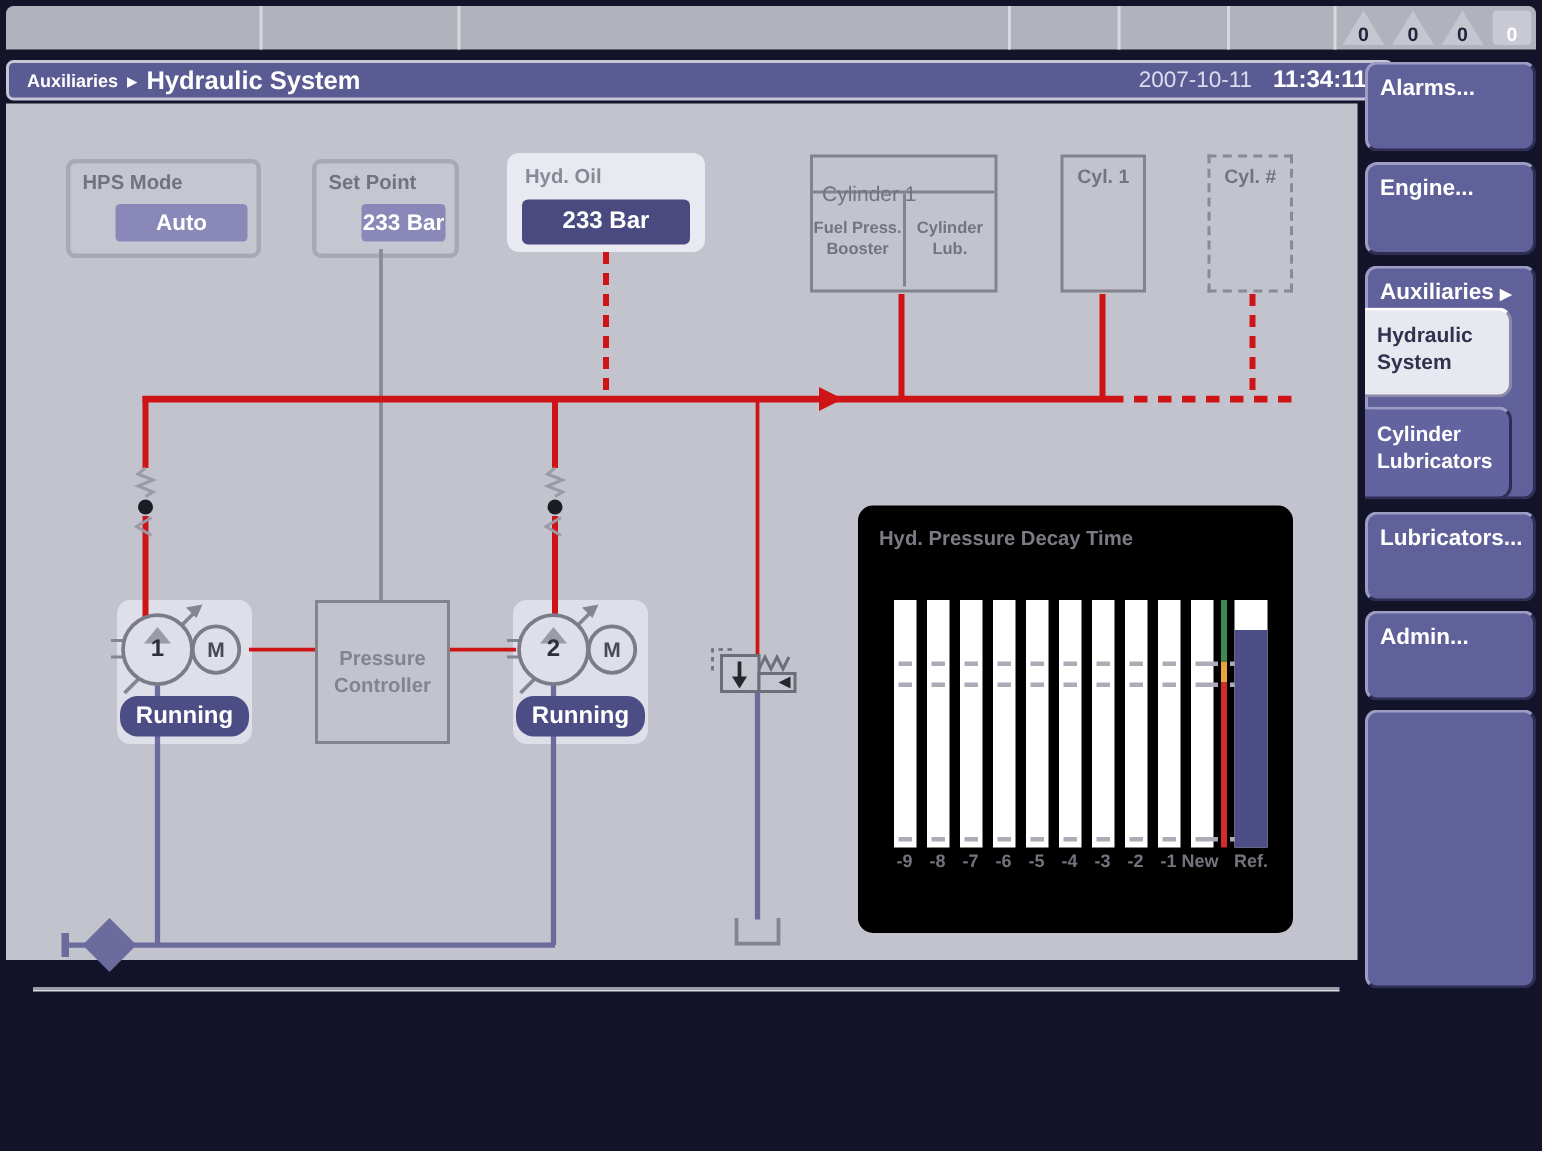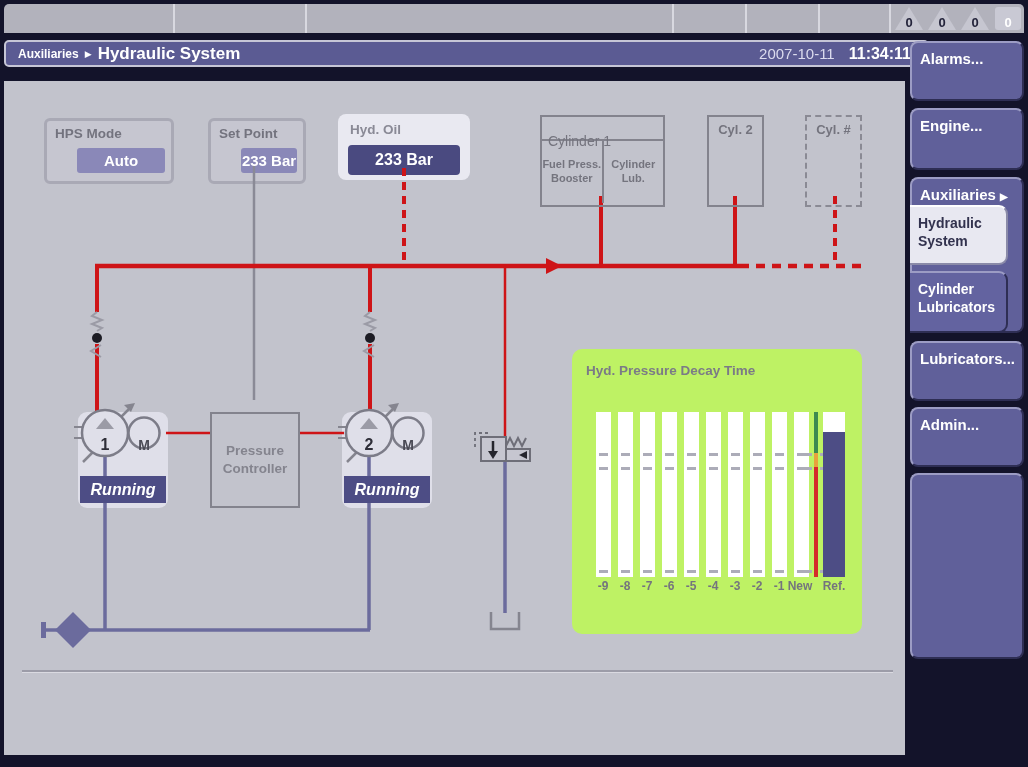--- a/index.html
+++ b/index.html
@@ -19,21 +19,21 @@
   .counter.lit .num{color:#ffffff;}
   
   .title-bar{position:absolute;left:4px;top:40px;width:897px;height:23px;background:#5b5b93;
              border:2px solid #c6c6d6;border-radius:5px;display:flex;align-items:center;padding:0 12px;}
   .crumb{font-size:12px;font-weight:bold;color:#fff;}
   .crumb-sep{font-size:9px;color:#fff;margin:0 6px;}
   .page-title{font-size:17px;font-weight:bold;color:#fff;}
   .tb-date{margin-left:auto;font-size:15px;color:#dcdcee;}
   .tb-time{font-size:16px;font-weight:bold;color:#fff;margin-left:14px;margin-right:4px;}
   
-  .main{position:absolute;left:4px;top:81px;width:901px;height:674px;background:#c2c3cc;}
+  .main{position:absolute;left:4px;top:69px;width:901px;height:571px;background:#c2c3cc;}
   
   .statbox{position:absolute;border:3px solid #a9a9b5;border-radius:6px;background:#c6c6d0;}
   .statbox .lbl{position:absolute;left:8px;top:5px;font-size:13.5px;font-weight:bold;color:#73737e;}
   .statbox .chip{position:absolute;left:6px;right:6px;top:27px;height:25px;background:#8a88b8;
                  border-radius:3px;color:#fff;font-size:15px;font-weight:bold;
                  display:flex;align-items:center;justify-content:center;margin-left:24px;}
   .hydoil{position:absolute;background:#e9e9f1;border-radius:8px;}
   .hydoil .lbl{position:absolute;left:12px;top:8px;font-size:13.5px;font-weight:bold;color:#8a8a96;}
   .hydoil .chip{position:absolute;left:10px;top:31px;width:112px;height:30px;background:#4a4a80;
                 border-radius:4px;color:#fff;font-size:16px;font-weight:bold;
@@ -43,33 +43,33 @@
   .cylbox.dashed{border-style:dashed;border-color:#8a8a94;}
   .cyl-head{height:24px;border-bottom:2.5px solid #83838d;font-size:14px;font-weight:normal;
             padding:16px 0 0 6px;box-sizing:border-box;}
   .cyl-body{display:flex;height:calc(100% - 26.5px);}
   .cyl-cell{flex:1;display:flex;align-items:center;justify-content:center;text-align:center;
             font-size:11px;font-weight:bold;line-height:1.25;}
   .cyl-cell.first{border-right:2.5px solid #83838d;}
   .cyl-title{padding:5px 0 0 0;text-align:center;font-size:13px;font-weight:bold;}
   
   .unit{position:absolute;width:90px;height:96px;background:#dfdfe9;border-radius:9px;}
-  .runbadge{position:absolute;width:86px;height:27px;background:#4d4d85;border-radius:0;
+  .runbadge{position:absolute;width:86px;height:27px;background:#4d4d85;border-radius:12px;
             color:#fff;font-size:16px;font-weight:bold;display:flex;align-items:center;
-            justify-content:center;z-index:6;font-style:italic;}
+            justify-content:center;z-index:6;}
   .pumpnum{position:absolute;width:20px;text-align:center;font-size:16px;font-weight:bold;
            color:#2e2e38;z-index:7;}
   .motlbl{position:absolute;width:20px;text-align:center;font-size:14px;font-weight:bold;
           color:#4a4a55;z-index:7;}
   .controller{position:absolute;left:210px;top:400px;width:90px;height:96px;
               border:2.5px solid #83838d;box-sizing:border-box;display:flex;align-items:center;
               justify-content:center;text-align:center;font-size:13.5px;font-weight:bold;
               color:#84848e;line-height:1.35;padding:0 10px;z-index:6;}
   
-  .chart{position:absolute;left:572px;top:337px;width:290px;height:285px;background:#bef264;
+  .chart{position:absolute;left:572px;top:337px;width:290px;height:285px;background:#000000;
          border-radius:10px;z-index:2;}
   .chart .ctitle{position:absolute;left:14px;top:14px;font-size:13.5px;font-weight:bold;color:#7b7b86;}
   .cbar{position:absolute;top:63px;width:15px;height:165px;background:#ffffff;}
   .cbar .dash{position:absolute;left:3px;width:9px;height:3px;background:#acacb8;}
   .ldash{position:absolute;width:6px;height:3px;background:#acacb8;}
   .newline{position:absolute;left:242px;top:63px;width:4px;height:165px;}
   .seg-g{position:absolute;left:0;top:0;width:4px;height:41px;background:#3d8a50;}
   .seg-a{position:absolute;left:0;top:41px;width:4px;height:14px;background:#e8a33d;}
   .seg-r{position:absolute;left:0;top:55px;width:4px;height:110px;background:#d42a2a;}
   .refwhite{position:absolute;left:251px;top:63px;width:22px;height:165px;background:#fff;}
@@ -149,21 +149,21 @@
     </div>
 
     <div class="cylbox z6" style="left:536px;top:34px;width:121px;height:88px">
       <div class="cyl-head">Cylinder 1</div>
       <div class="cyl-body">
         <div class="cyl-cell first">Fuel Press. Booster</div>
         <div class="cyl-cell">Cylinder Lub.</div>
       </div>
     </div>
     <div class="cylbox z6" style="left:703px;top:34px;width:53px;height:88px">
-      <div class="cyl-title">Cyl. 2</div>
+      <div class="cyl-title">Cyl. 1</div>
     </div>
     <div class="cylbox dashed z6" style="left:801px;top:34px;width:53px;height:88px">
       <div class="cyl-title">Cyl. #</div>
     </div>
 
     <div class="unit z2" style="left:74px;top:331px"></div>
     <div class="unit z2" style="left:338px;top:331px"></div>
 
     <div class="controller" style="left:206px;top:331px">Pressure Controller</div>
 

